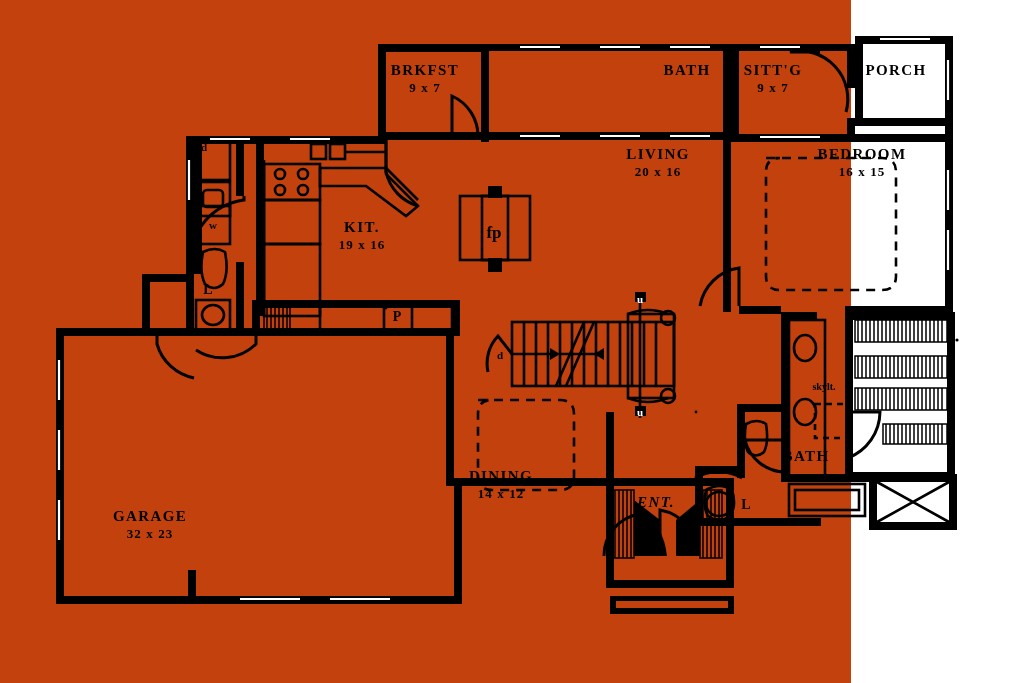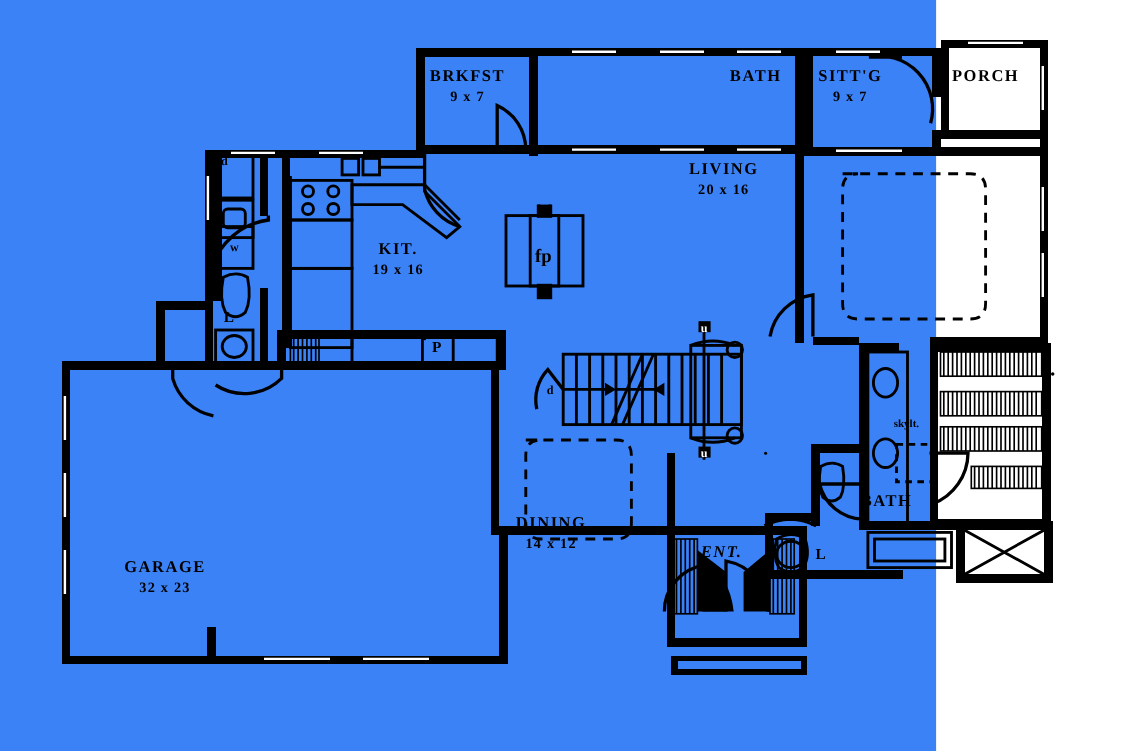--- a/index.html
+++ b/index.html
@@ -11,21 +11,21 @@
   body {
     width: 1024px;
     height: 683px;
     overflow: hidden;
     font-family: "Liberation Serif", serif;
   }
   #plan-root {
     position: relative;
     width: 851px;
     height: 683px;
-    background: #3b82f6;
+    background: #c2410c;
   }
   #plan-svg {
     position: absolute;
     left: 0;
     top: 0;
     width: 1024px;
     height: 683px;
   }
   .room-label {
     position: absolute;
@@ -347,20 +347,24 @@
 
   <div class="room-label" style="left:896px; top:62px; transform:translateX(-50%);">
     <span class="rl-name">PORCH</span>
   </div>
 
   <div class="room-label" style="left:658px; top:146px; transform:translateX(-50%);">
     <span class="rl-name">LIVING</span>
     <span class="rl-dim">20 x 16</span>
   </div>
 
+  <div class="room-label" style="left:862px; top:146px; transform:translateX(-50%);">
+    <span class="rl-name">BEDROOM</span>
+    <span class="rl-dim">16 x 15</span>
+  </div>
 
   <div class="room-label" style="left:362px; top:219px; transform:translateX(-50%);">
     <span class="rl-name">KIT.</span>
     <span class="rl-dim">19 x 16</span>
   </div>
 
   <div class="room-label" style="left:501px; top:468px; transform:translateX(-50%);">
     <span class="rl-name">DINING</span>
     <span class="rl-dim">14 x 12</span>
   </div>

